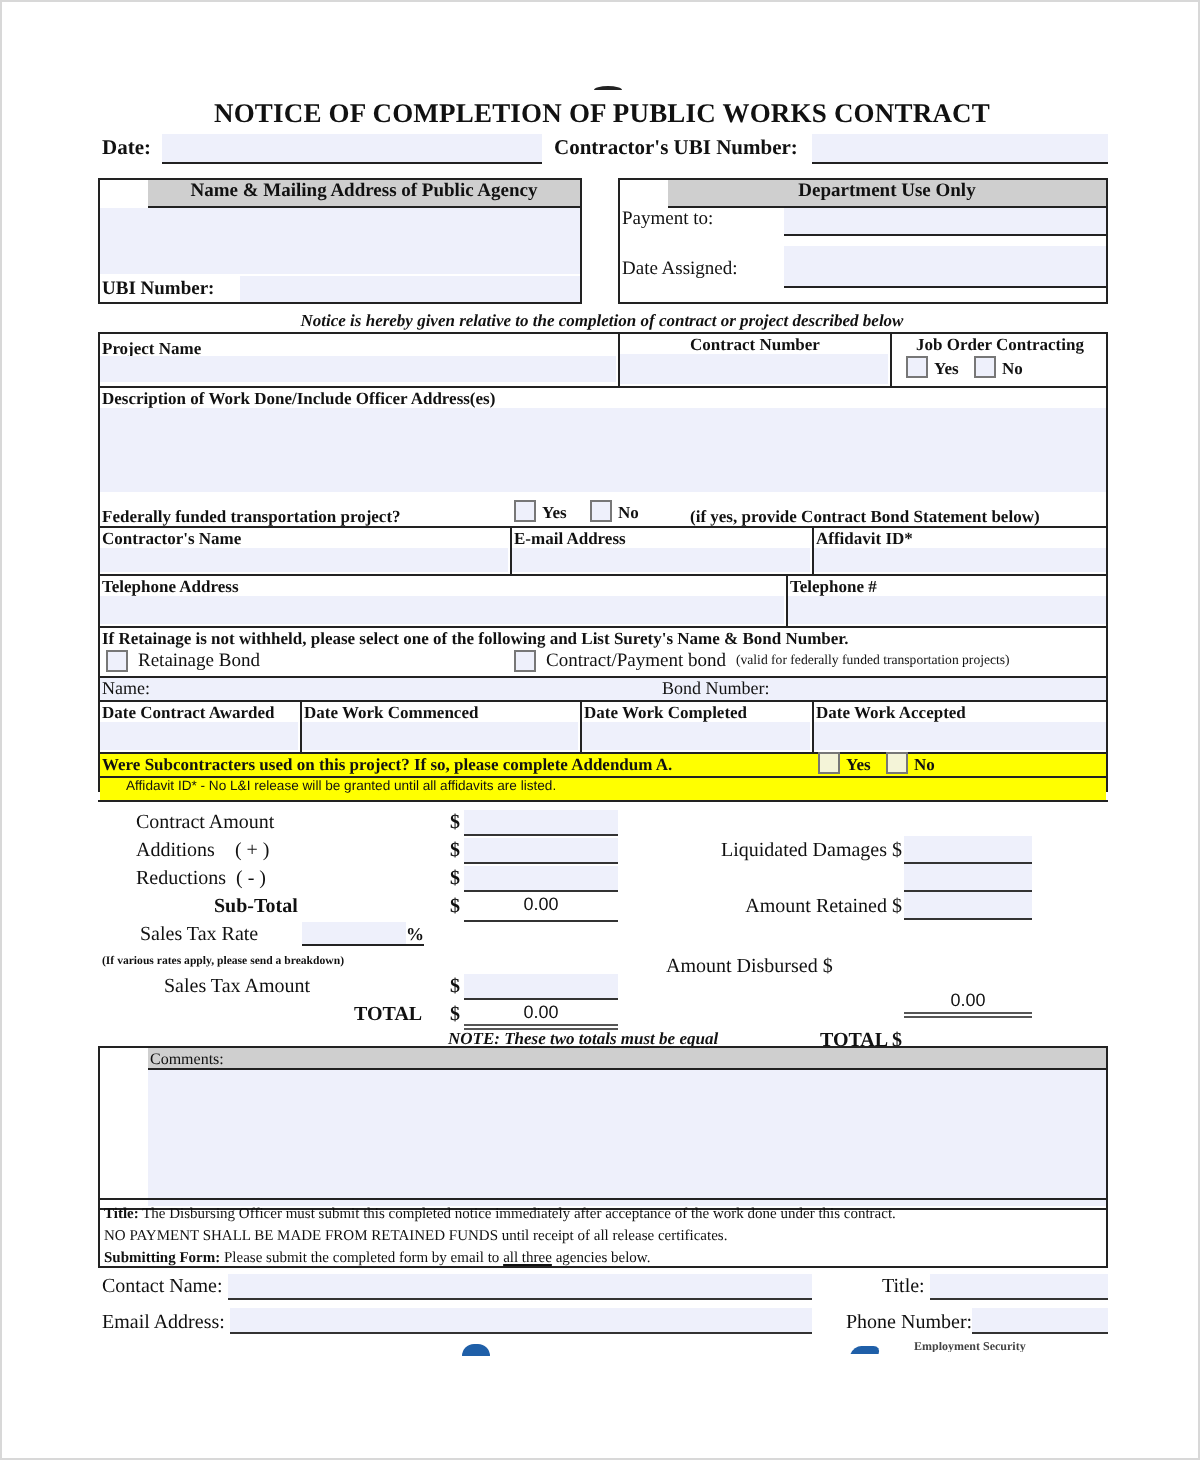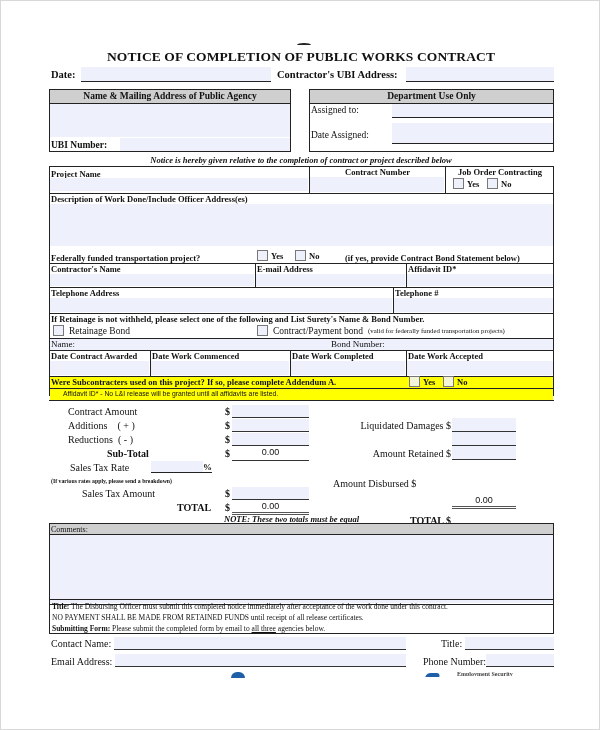--- a/index.html
+++ b/index.html
@@ -5,21 +5,21 @@
   * { box-sizing: border-box; margin: 0; padding: 0; }
   html, body { width: 600px; height: 730px; background: #ffffff; overflow: hidden; }
   body { font-family: "Liberation Serif", serif; color: #111; position: relative; }
   .page { position: absolute; left: 0; top: 0; width: 600px; height: 730px; border: 1px solid #d8d8d8; background: #fff; }
   .abs { position: absolute; }
   .title { left: 0; width: 600px; top: 48px; text-align: center; font-weight: bold; font-size: 13.5px; letter-spacing: 0.1px; }
   .top-mark { left: 296px; top: 42px; width: 14px; height: 4px; border-top: 2px solid #222; border-radius: 50% 50% 0 0; }
   .lbl-b { font-weight: bold; font-size: 10.5px; }
   .field { background: #eef0fb; }
   .uline { border-bottom: 1px solid #222; }
-  .box { border: 1.2px solid #222; }
+  .box { border: 1.2px solid #222; padding-left: 24px; }
   .hdr-gray { background: #cfcfcf; border-bottom: 1px solid #222; text-align: center; font-weight: bold; font-size: 9.5px; line-height: 13px; }
   .small-b { font-weight: bold; font-size: 8.5px; }
   .tiny { font-size: 6.5px; }
   .hline { position: absolute; height: 0; border-top: 1px solid #222; }
   .vline { position: absolute; width: 0; border-left: 1px solid #222; }
   .cb { display: inline-block; width: 11px; height: 11px; border: 1px solid #777; background: #eef0fb; vertical-align: middle; }
   .cbwrap { position: absolute; display: flex; align-items: center; gap: 3px; font-size: 8.5px; font-weight: bold; }
   .yellow { background: #ffff00; }
   .money-lbl { font-size: 10px; }
   .dollar { font-size: 10px; font-weight: bold; }
@@ -31,33 +31,33 @@
 </head>
 <body>
 
 <div class="page">
 
   <div class="abs top-mark"></div>
   <div class="abs title">NOTICE OF COMPLETION OF PUBLIC WORKS CONTRACT</div>
 
   <div class="abs lbl-b" style="left:50px; top:68px;">Date:</div>
   <div class="abs field uline" style="left:80px; top:66px; width:190px; height:15px;"></div>
-  <div class="abs lbl-b" style="left:276px; top:68px;">Contractor's UBI Address:</div>
+  <div class="abs lbl-b" style="left:276px; top:68px;">Contractor's UBI Number:</div>
   <div class="abs field uline" style="left:405px; top:66px; width:148px; height:15px;"></div>
 
   <div class="abs box" style="left:48px; top:88px; width:242px; height:63px;">
     <div class="hdr-gray">Name &amp; Mailing Address of Public Agency</div>
     <div class="field" style="position:absolute; left:0; top:14px; width:240px; height:33px;"></div>
     <div style="position:absolute; left:1px; top:50px; font-size:9.5px; font-weight:bold;">UBI Number:</div>
     <div class="field" style="position:absolute; left:70px; top:48px; width:170px; height:13px;"></div>
   </div>
 
   <div class="abs box" style="left:308px; top:88px; width:245px; height:63px;">
     <div class="hdr-gray">Department Use Only</div>
-    <div style="position:absolute; left:1px; top:15px; font-size:9.5px;">Assigned to:</div>
+    <div style="position:absolute; left:1px; top:15px; font-size:9.5px;">Payment to:</div>
     <div class="field uline" style="position:absolute; left:82px; top:14px; width:161px; height:14px;"></div>
     <div style="position:absolute; left:1px; top:40px; font-size:9.5px;">Date Assigned:</div>
     <div class="field uline" style="position:absolute; left:82px; top:33px; width:161px; height:21px;"></div>
   </div>
 
   <div class="abs italic-b" style="left:0; width:600px; top:154px; text-align:center; font-size:8.5px;">Notice is hereby given relative to the completion of contract or project described below</div>
 
   <div class="abs box" style="left:48px; top:165px; width:505px; height:230px;"></div>
 
   <div class="abs small-b" style="left:50px; top:168px;">Project Name</div>

